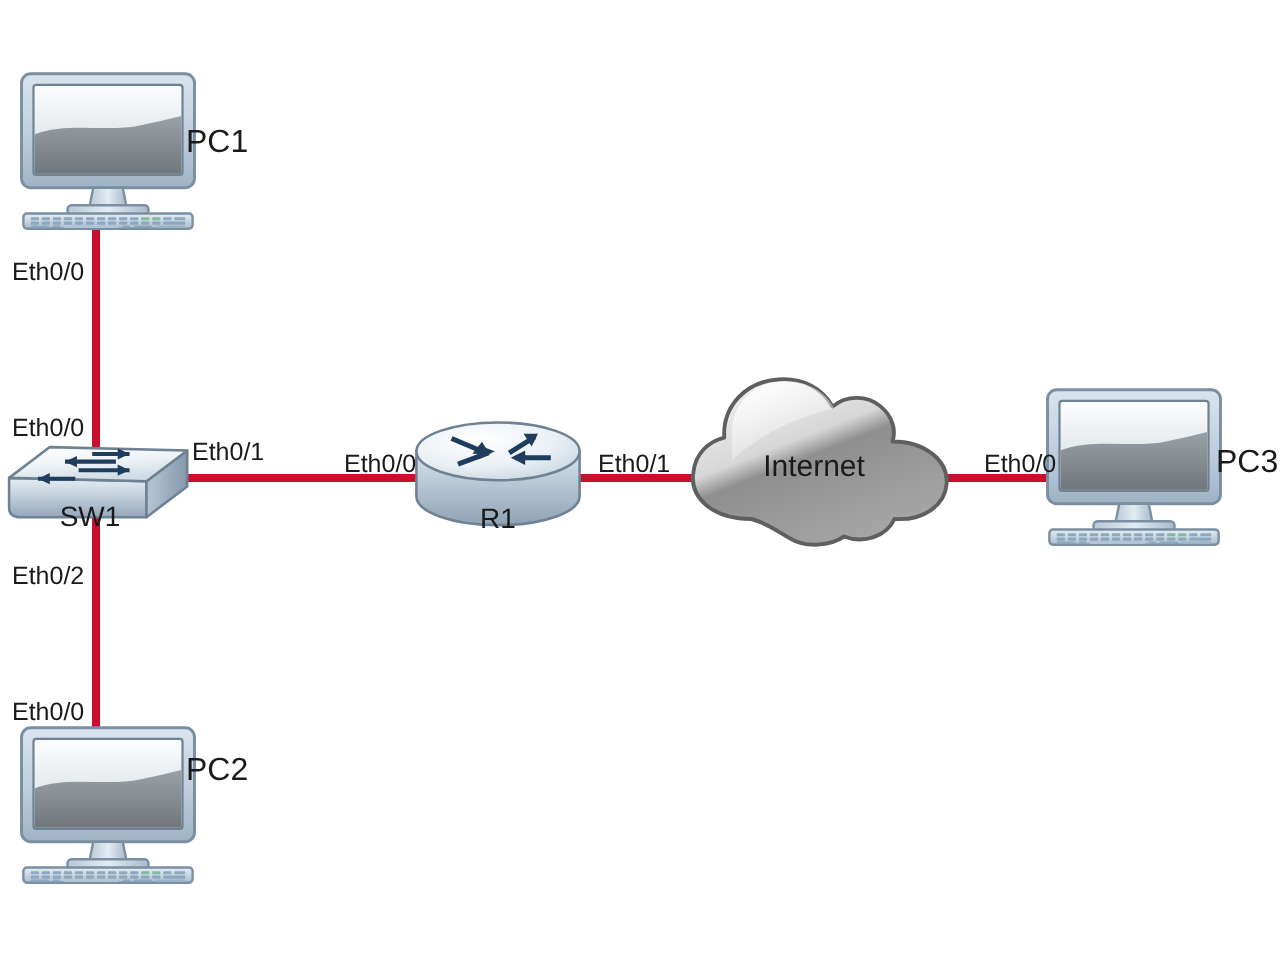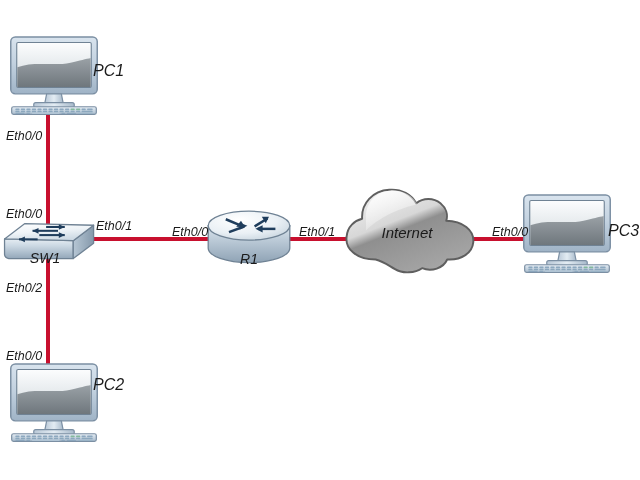--- a/index.html
+++ b/index.html
@@ -13,21 +13,20 @@
     position: relative;
     overflow: hidden;
     font-family: "Liberation Sans", sans-serif;
   }
   #diagram-root {
     position: absolute;
     left: 0;
     top: 0;
     width: 640px;
     height: 480px;
-    font-style: italic;
   }
   svg.topology {
     display: block;
     width: 640px;
     height: 480px;
   }
   .node-label {
     font-family: "Liberation Sans", sans-serif;
     font-size: 16px;
     fill: #1a1a1a;

